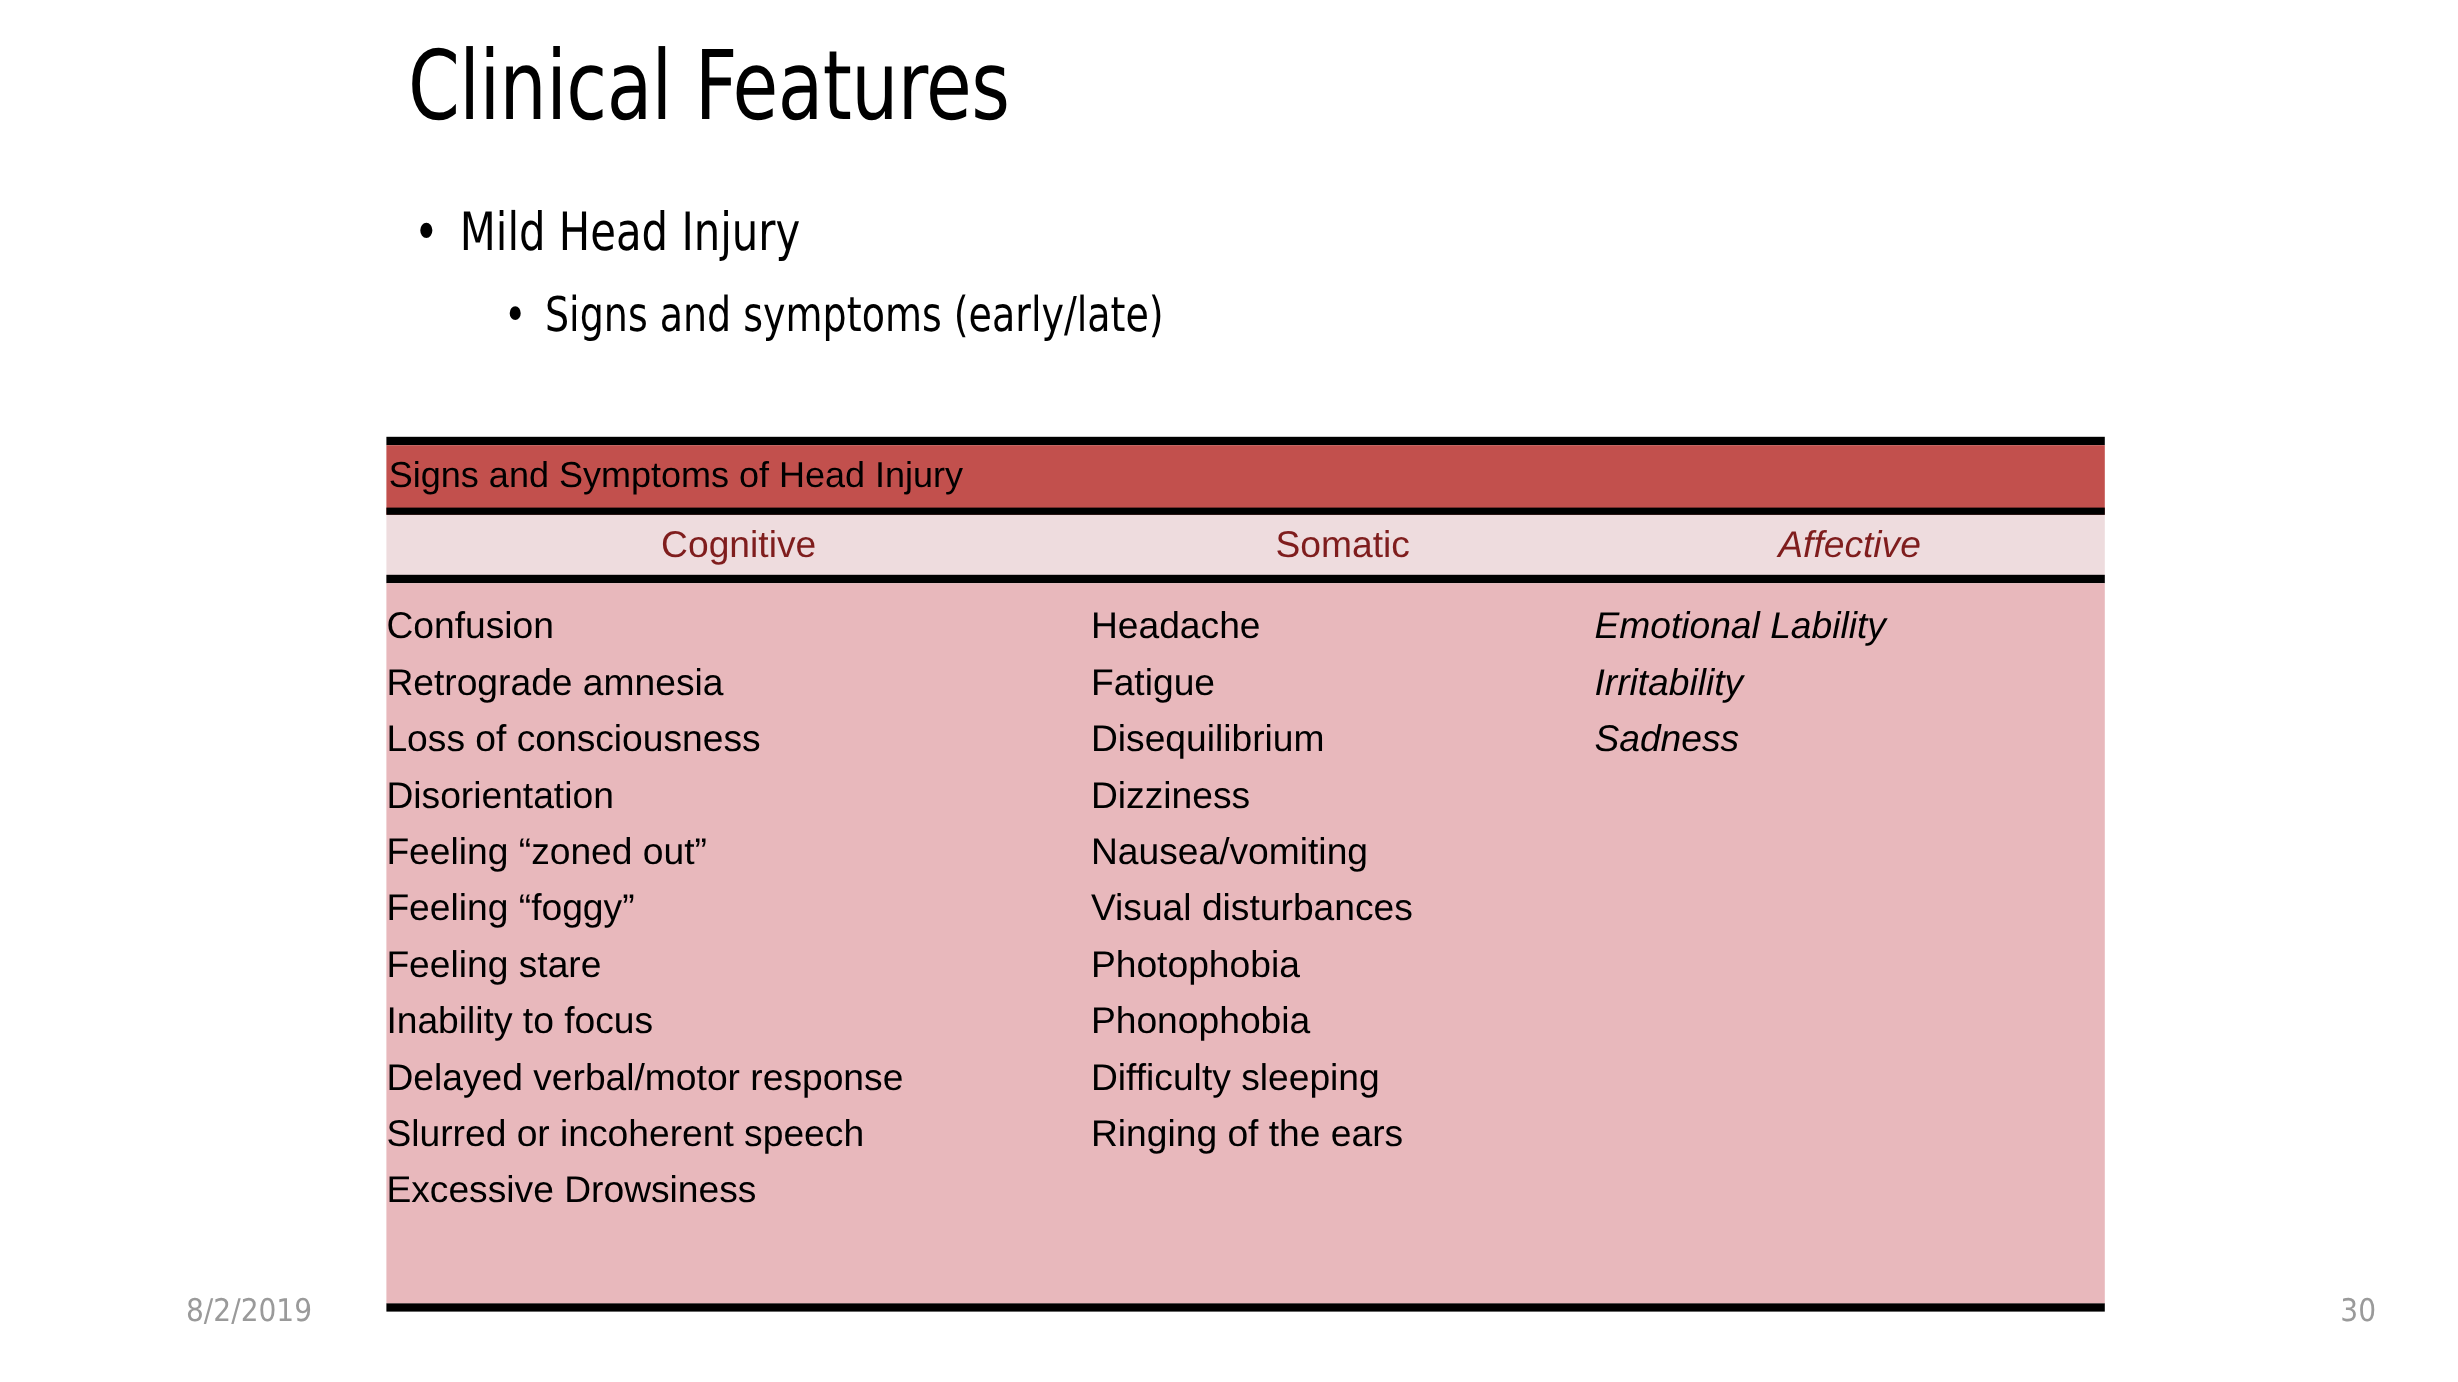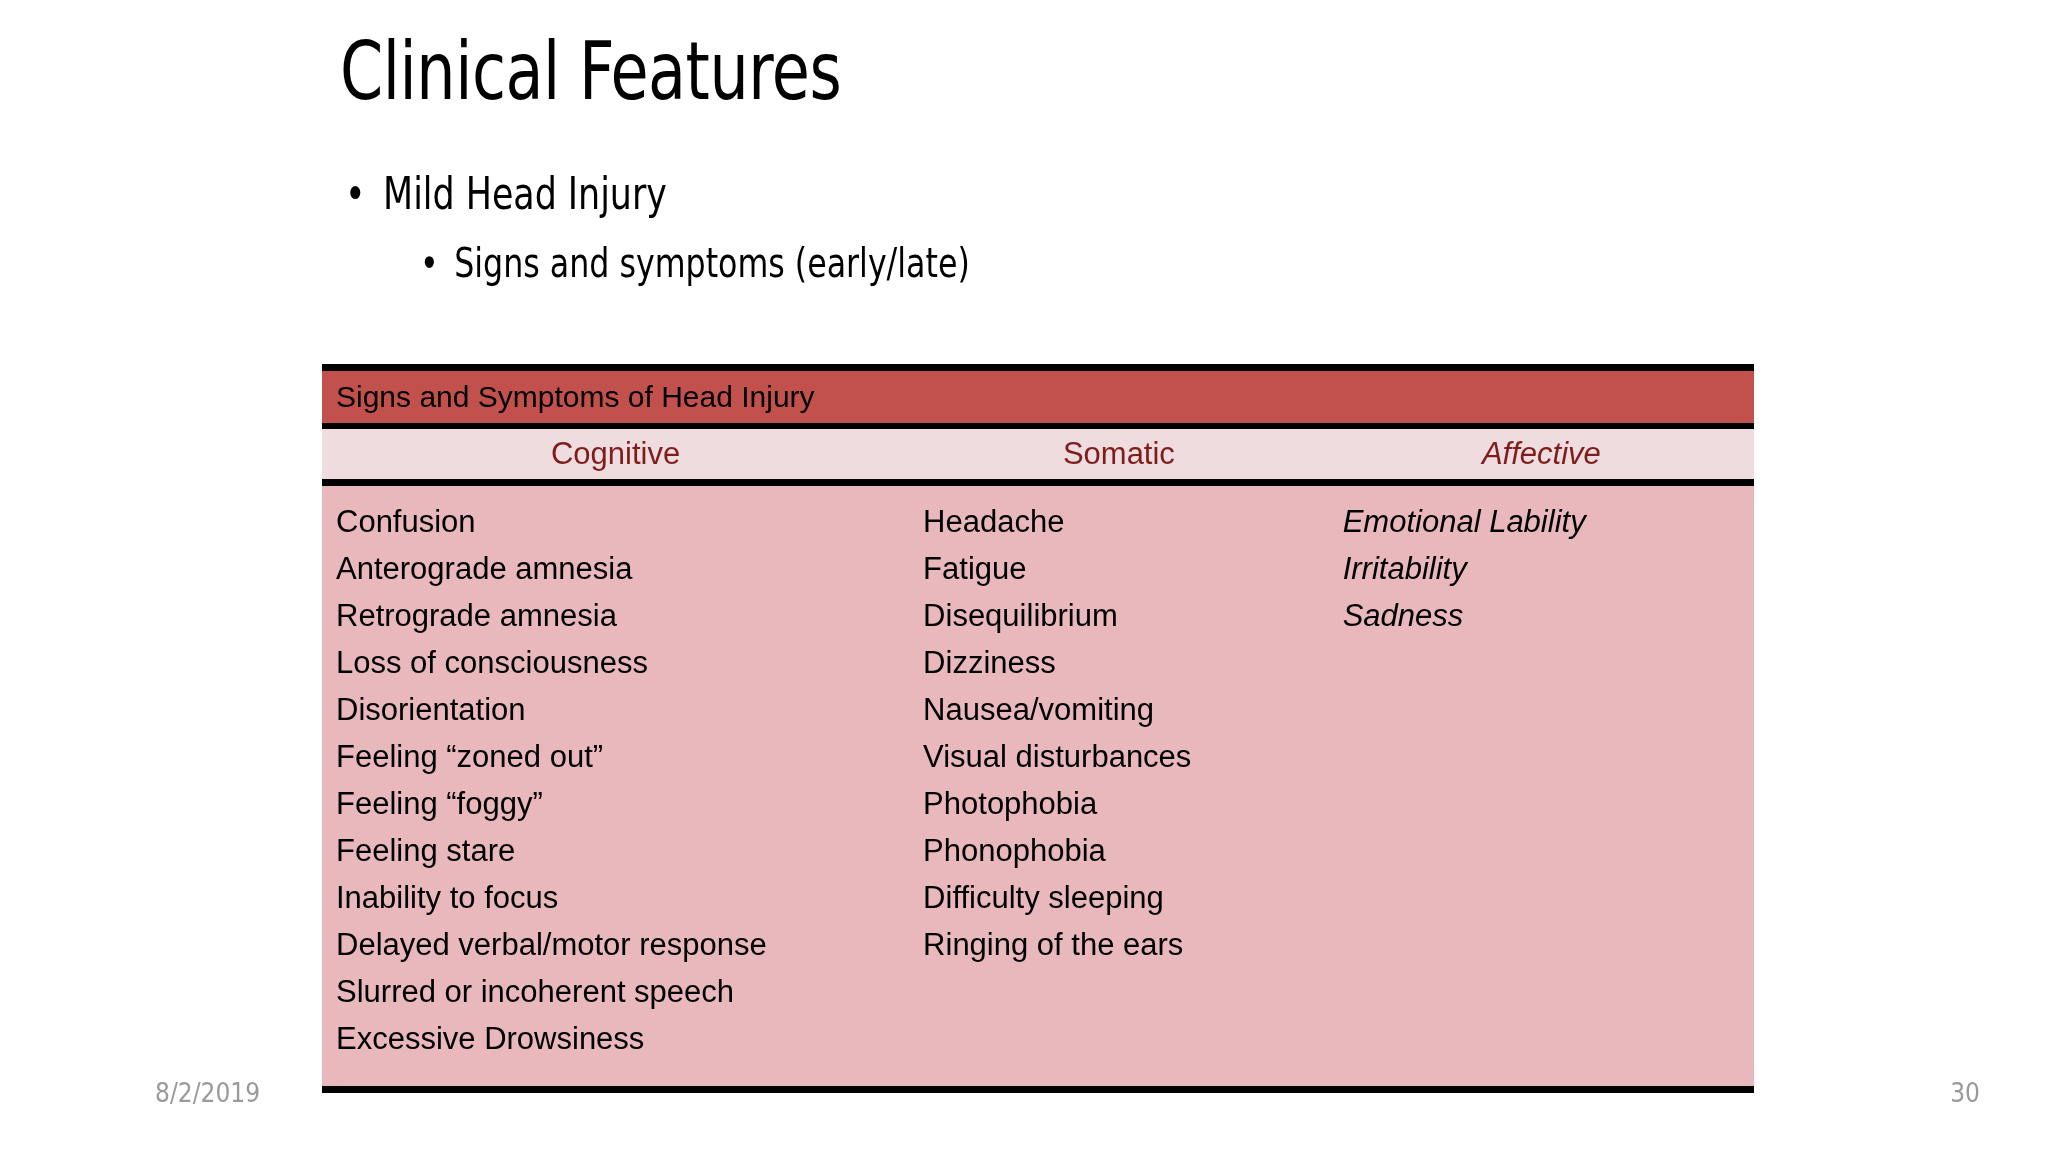--- a/index.html
+++ b/index.html
@@ -87,21 +87,21 @@
   }
 
   .tbl-title-row {
     background: #C2504D;
     border-bottom: 6px solid #000000;
     height: 52px;
     position: relative;
   }
   .tbl-title-text {
     position: absolute;
-    left: 14px;
+    left: 2px;
     top: 50%;
     transform: translateY(-50%);
     font-size: 30px;
     color: #000000;
     white-space: nowrap;
     text-align: center;
   }
 
   .tbl-colhead-row {
     background: #EEDCDE;
@@ -126,21 +126,21 @@
     min-height: 600px;
   }
   .tbl-col {
     box-sizing: border-box;
   }
   .tbl-cell {
     font-size: 31px;
     line-height: 47px;
     color: #000000;
     white-space: nowrap;
-    padding-left: 14px;
+    padding-left: 0;
   }
 
   
   .col-1 { width: 41.0%; }
   .col-2 { width: 29.3%; }
   .col-3 { width: 29.7%; font-style: italic; }
 
   
   .footer-date {
     position: absolute;
@@ -185,21 +185,20 @@
 
     <div class="tbl-colhead-row">
       <div class="tbl-colhead-cell col-1">Cognitive</div>
       <div class="tbl-colhead-cell col-2">Somatic</div>
       <div class="tbl-colhead-cell col-3">Affective</div>
     </div>
 
     <div class="tbl-body">
       <div class="tbl-col col-1">
           <div class="tbl-cell">Confusion</div>
-          <div class="tbl-cell">Anterograde amnesia</div>
           <div class="tbl-cell">Retrograde amnesia</div>
           <div class="tbl-cell">Loss of consciousness</div>
           <div class="tbl-cell">Disorientation</div>
           <div class="tbl-cell">Feeling “zoned out”</div>
           <div class="tbl-cell">Feeling “foggy”</div>
           <div class="tbl-cell">Feeling stare</div>
           <div class="tbl-cell">Inability to focus</div>
           <div class="tbl-cell">Delayed verbal/motor response</div>
           <div class="tbl-cell">Slurred or incoherent speech</div>
           <div class="tbl-cell">Excessive Drowsiness</div>

